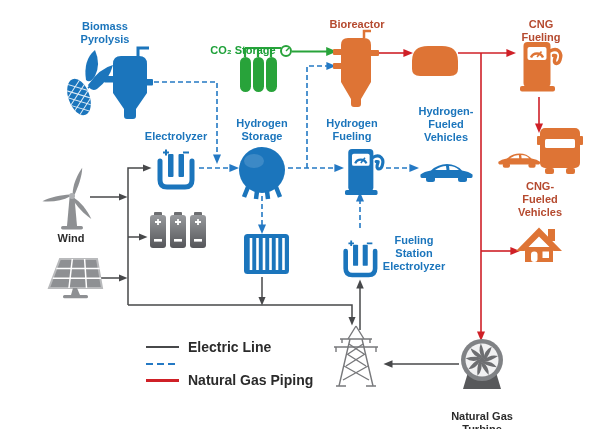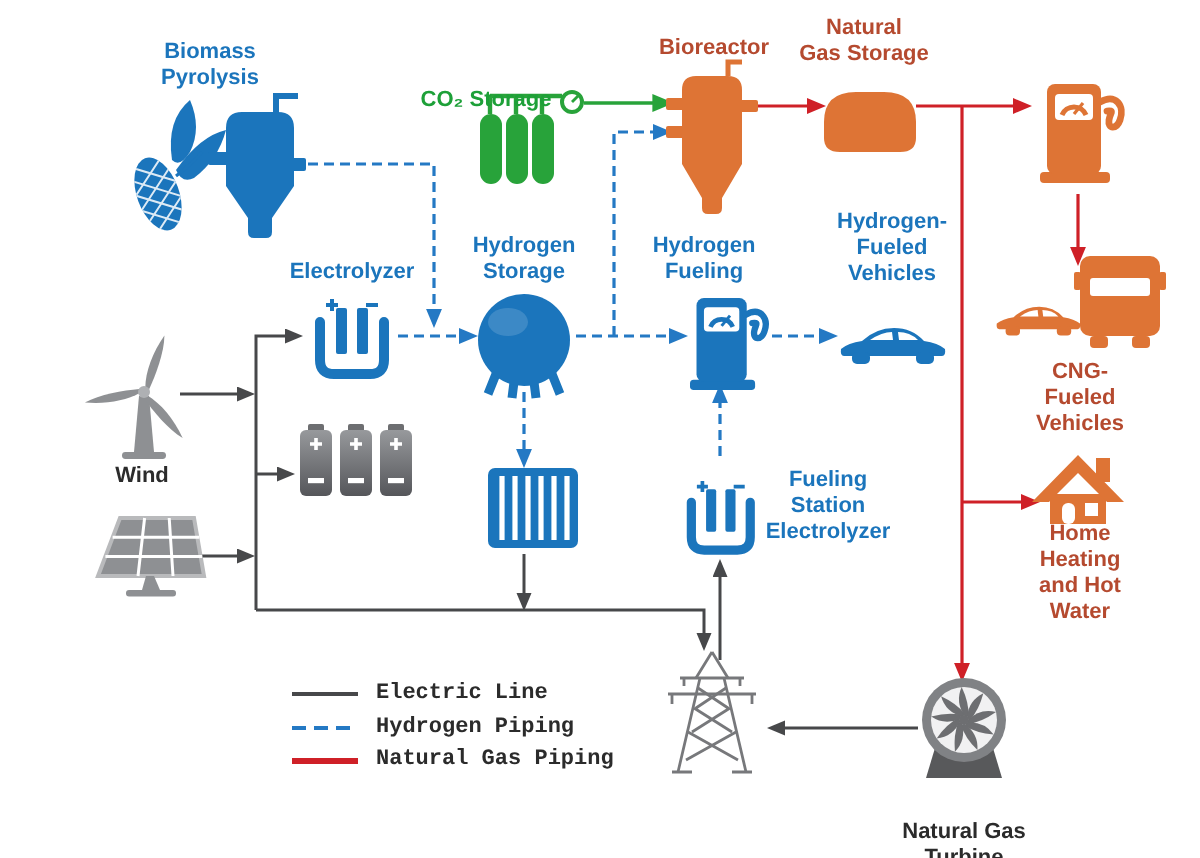--- a/index.html
+++ b/index.html
@@ -16,21 +16,21 @@
   .orange{color:var(--orange-text,#B54A2F);}
   .green{color:var(--green-text,#1DA038);margin-top:16px;}
   .dark{color:var(--dark-text,#2B2B2B);}
   .legend{position:absolute;left:146px;top:339px;}
   .legend-row{display:flex;align-items:center;height:16.6px;}
   .swatch{width:33px;height:2.6px;margin-right:9px;flex:0 0 auto;}
   .swatch.electric{background:var(--electric,#47484A);height:2.2px;}
   .swatch.hydrogen{background:repeating-linear-gradient(90deg,var(--hydrogen,#2479C4) 0 7px,transparent 7px 11px);}
   .swatch.co2{background:var(--co2,#2CA53C);}
   .swatch.gas{background:var(--natural-gas,#CF2027);}
-  .legend-label{font-weight:bold;font-size:11px;color:var(--dark-text,#2B2B2B);font-family:Liberation Mono, monospace;}
+  .legend-label{font-weight:bold;font-size:14px;color:var(--dark-text,#2B2B2B);}
 </style>
 </head>
 <body>
 
 <div id="stage">
 
 <svg class="canvas" width="600" height="429" viewBox="0 0 600 429">
   <defs>
     <marker id="arrow-e" markerWidth="8" markerHeight="8" refX="1" refY="2.5" orient="auto">
       <path d="M0,0 L6,2.5 L0,5 Z" fill="#47484A"></path>
@@ -252,51 +252,47 @@
     <use href="#petal" transform="translate(482,360) rotate(280)"></use>
     <use href="#petal" transform="translate(482,360) rotate(320)"></use>
     <circle cx="482" cy="360" r="2.5" fill="#6D6E71"></circle>
   </g>
 </svg>
 
   <div class="lbl blue" style="left:105px;top:20px;">Biomass
 Pyrolysis</div>
   <div class="lbl green" style="left:243px;top:28px;">CO₂ Storage</div>
   <div class="lbl orange" style="left:357px;top:18px;">Bioreactor</div>
-  <div class="lbl orange" style="left:432px;top:8px;">Natural
-Gas Storage</div>
+  <div class="lbl orange" style="left:541px;top:18px;">CNG Fueling</div>
   <div class="lbl orange" style="left:540px;top:180px;">CNG-Fueled
 Vehicles</div>
   <div class="lbl blue" style="left:176px;top:130px;">Electrolyzer</div>
   <div class="lbl blue" style="left:262px;top:117px;">Hydrogen
 Storage</div>
   <div class="lbl blue" style="left:352px;top:117px;">Hydrogen
 Fueling</div>
   <div class="lbl blue" style="left:446px;top:105px;">Hydrogen-
 Fueled
 Vehicles</div>
   <div class="lbl dark" style="left:71px;top:232px;">Wind</div>
   <div class="lbl blue" style="left:414px;top:234px;">Fueling
 Station
 Electrolyzer</div>
-  <div class="lbl orange" style="left:540px;top:261px;">Home Heating
-and Hot Water</div>
   <div class="lbl dark" style="left:356px;top:412px;margin-top:28px;">Electric
 Grid</div>
   <div class="lbl dark" style="left:482px;top:390px;margin-top:20px;">Natural Gas
 Turbine</div>
 
   <div class="legend">
     <div class="legend-row">
       <span class="swatch electric"></span>
       <span class="legend-label">Electric Line</span>
     </div>
     <div class="legend-row">
       <span class="swatch hydrogen"></span>
-      <span class="legend-label">Hydrogen Piping</span>
     </div>
     <div class="legend-row">
       <span class="swatch gas"></span>
       <span class="legend-label">Natural Gas Piping</span>
     </div>
   </div>
 
 </div>
 
 </body></html>

